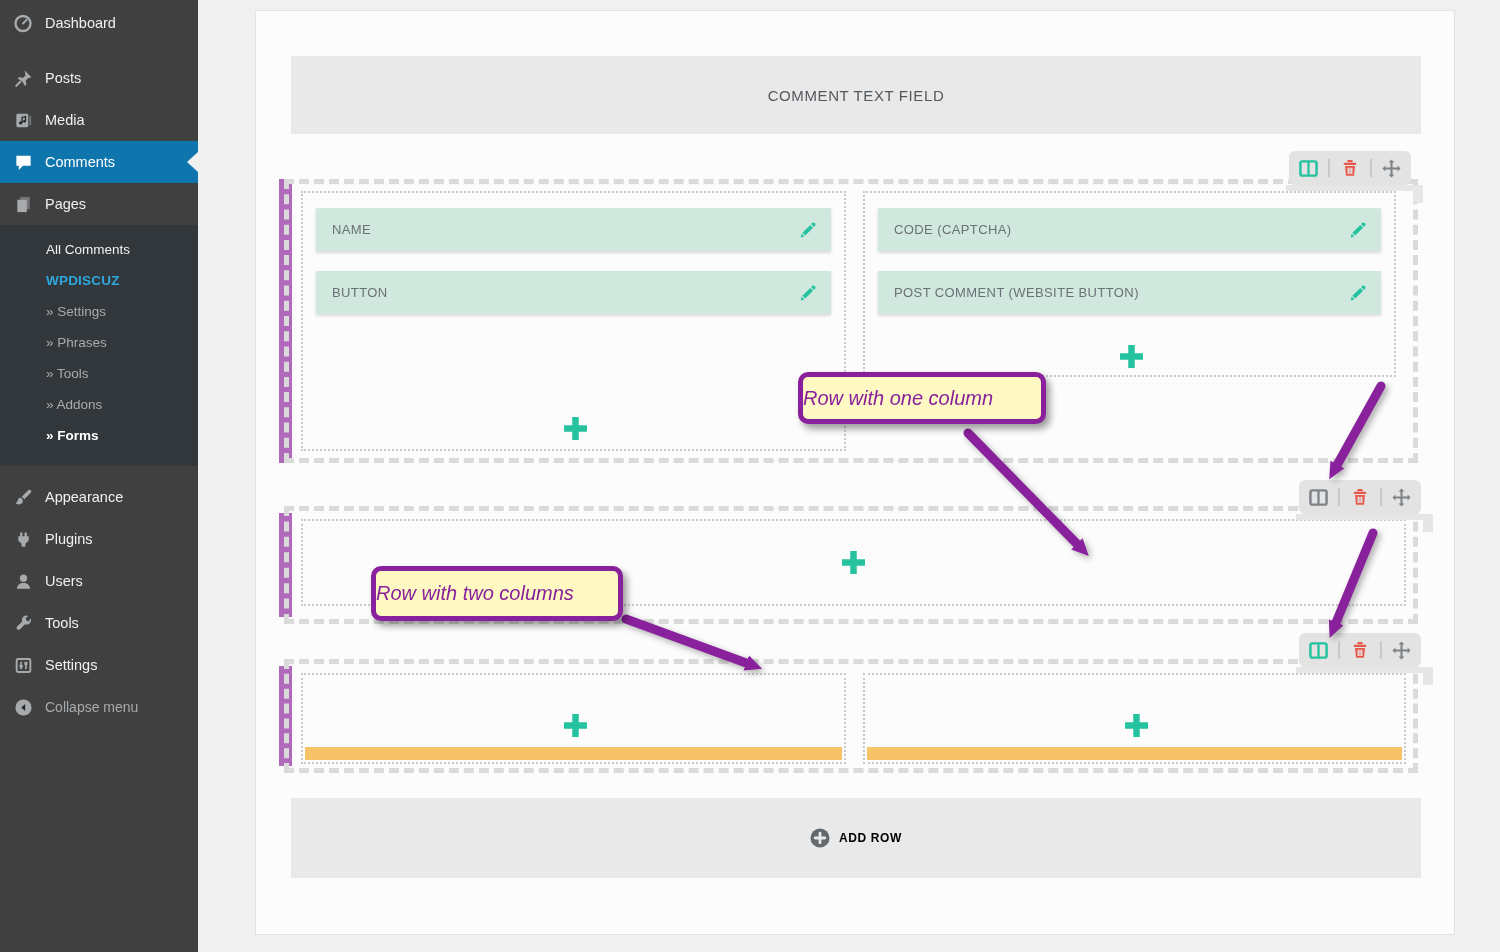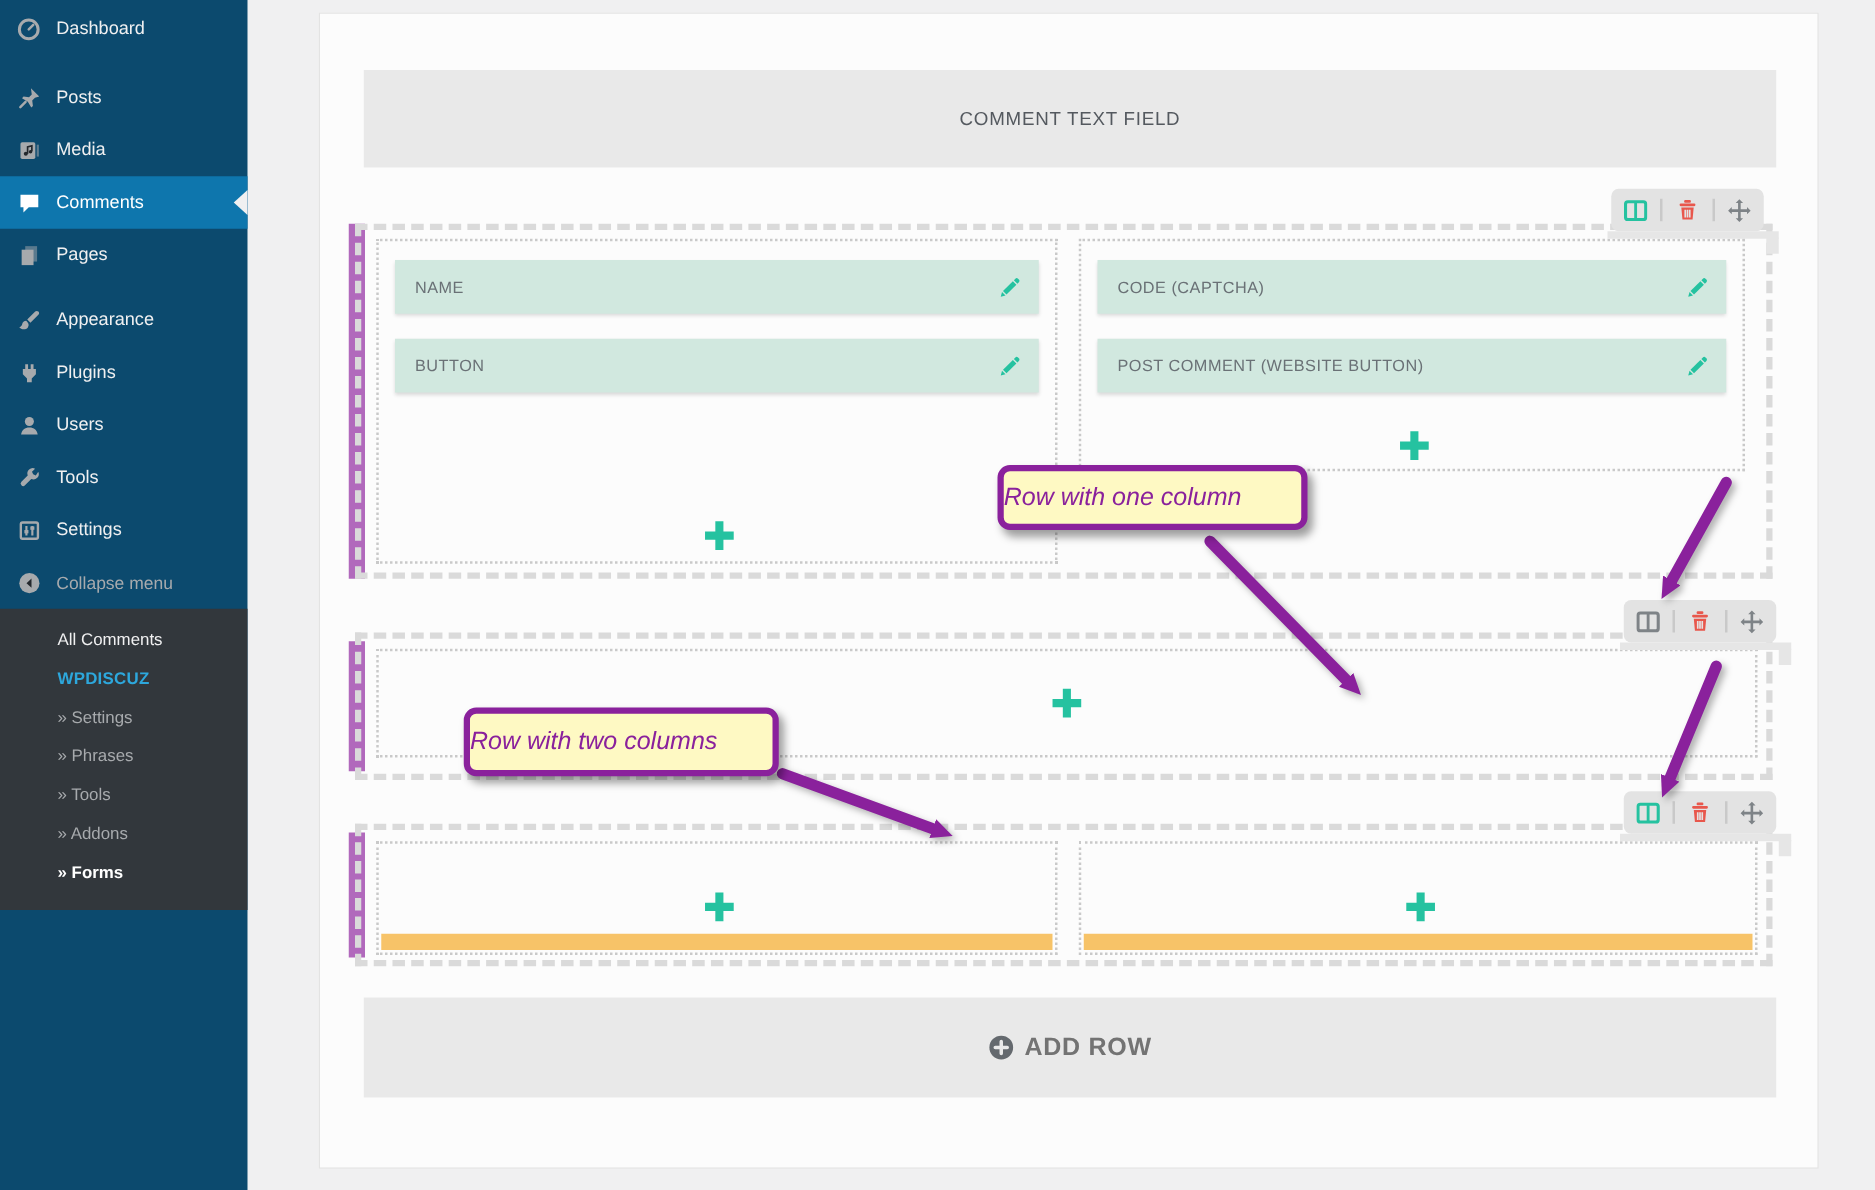--- a/index.html
+++ b/index.html
@@ -6,21 +6,21 @@
   html,body { width:1500px; height:952px; }
   body {
     font-family: "Liberation Sans", "DejaVu Sans", sans-serif;
     background:#f0f0f1;
     position:relative;
     overflow:hidden;
   }
   
   #sidebar {
     position:absolute; left:0; top:0; width:198px; height:952px;
-    background:#0c4a6e; z-index:100;
+    background:#404040; z-index:100;
   }
   .menu-item {
     display:flex; align-items:center; height:42px; padding-left:13px; gap:12px;
     color:#f0f0f1; font-size:14.5px; cursor:pointer; position:relative;
   }
   .menu-item .mi-icon { width:20px; height:20px; color:#a7aaad; display:flex; align-items:center; justify-content:center; flex:0 0 20px; }
   .menu-item.first { margin-top:2px; }
   .menu-gap { height:13px; }
   .menu-item.active { background:#0e76ad; color:#fff; }
   .menu-item.active .mi-icon { color:#fff; }
@@ -39,21 +39,21 @@
   #panel {
     position:absolute; left:255px; top:10px; width:1200px; height:925px;
     background:#fcfcfc; border:1px solid #e3e3e3; z-index:1;padding-left:32px;
   }
   .gray-bar {
     position:absolute; background:#e9e9e9;
     display:flex; align-items:center; justify-content:center;
     color:#54595f; letter-spacing:.6px;
   }
   #comment-field-bar { left:35px; top:45px; width:1130px; height:78px; font-size:15px; }
-  #add-row-bar { left:35px; top:787px; width:1130px; height:80px; font-size:20px; font-weight:bold; gap:9px; cursor:pointer; color:#737373; }
+  #add-row-bar { left:35px; top:787px; width:1130px; height:80px; font-size:12px; font-weight:bold; gap:9px; cursor:pointer; color:#000000; }
   
   .purple-bar { position:absolute; width:13px; background:#b169bc; z-index:2; }
   .builder-row { position:absolute; border:5px dashed #dadada; z-index:3; }
   .builder-col { position:absolute; border:2px dotted #c9c9c9; }
   #row1 { left:28px; top:168px; width:1134px; height:284px; }
   #pbar1 { left:23px; top:168px; height:284px; }
   #row1-col1 { left:12px; top:7px; width:545px; height:260px; }
   #row1-col2 { left:574px; top:7px; width:533px; height:186px; }
   #row2 { left:28px; top:495px; width:1134px; height:118px; }
   #pbar2 { left:23px; top:502px; height:104px; }
@@ -157,86 +157,86 @@
   <div class="menu-item">
     <span class="mi-icon">
       <svg viewBox="0 0 20 20" width="19" height="19">
           <rect x="6.5" y="2" width="10" height="13" fill="currentColor" opacity=".5"></rect>
           <rect x="3.5" y="5" width="10" height="13" fill="currentColor"></rect>
         </svg>
     </span>
     <span>Pages</span>
   </div>
 
-  <div id="menu-bottom">
-    <div class="menu-item">
-      <span class="mi-icon">
-        <svg viewBox="0 0 20 20" width="19" height="19" fill="currentColor">
-            <path d="M17.6 2.4c-.8-.8-2-.8-2.7 0L8.2 9.1l2.7 2.7 6.7-6.7c.8-.7.8-1.9 0-2.7z"></path>
-            <path d="M7.3 10.2c-1.8.1-3 1-3.4 2.9-.3 1.3-.9 2-2.4 2.4 1.2 1.9 5.3 2.6 7.1.4 1.2-1.5 1.2-3.4-1.3-5.7z"></path>
-          </svg>
-      </span>
-      <span>Appearance</span>
-    </div>
-    <div class="menu-item">
-      <span class="mi-icon">
-        <svg viewBox="0 0 20 20" width="19" height="19" fill="currentColor">
-            <path d="M6.5 2.5h2.4v4h2.2v-4h2.4v4h2v4.5L12 14.5v3.2H8v-3.2l-3.5-3.5V6.5h2z"></path>
-          </svg>
-      </span>
-      <span>Plugins</span>
-    </div>
-    <div class="menu-item">
-      <span class="mi-icon">
-        <svg viewBox="0 0 20 20" width="19" height="19" fill="currentColor">
-            <circle cx="10" cy="6.5" r="3.8"></circle>
-            <path d="M3 17.5c.6-4.2 3.2-6 7-6s6.4 1.8 7 6z"></path>
-          </svg>
-      </span>
-      <span>Users</span>
-    </div>
-    <div class="menu-item">
-      <span class="mi-icon">
-        <svg viewBox="0 0 20 20" width="19" height="19" fill="currentColor">
-            <path d="M17.5 4.6a4.6 4.6 0 0 1-5.9 6.2l-5.3 5.3a2.1 2.1 0 1 1-3-3l5.3-5.3A4.6 4.6 0 0 1 14.8 2l-2.6 2.6 1 2.2 2.2 1z"></path>
-          </svg>
-      </span>
-      <span>Tools</span>
-    </div>
-    <div class="menu-item">
-      <span class="mi-icon">
-        <svg viewBox="0 0 20 20" width="19" height="19">
-            <rect x="2.8" y="3.2" width="14.4" height="13.6" rx="1.5" fill="none" stroke="currentColor" stroke-width="2"></rect>
-            <line x1="7.5" y1="6" x2="7.5" y2="14" stroke="currentColor" stroke-width="1.8"></line>
-            <line x1="12.5" y1="6" x2="12.5" y2="14" stroke="currentColor" stroke-width="1.8"></line>
-            <rect x="5.8" y="9.5" width="3.4" height="2.8" fill="currentColor"></rect>
-            <rect x="10.8" y="6.5" width="3.4" height="2.8" fill="currentColor"></rect>
-          </svg>
-      </span>
-      <span>Settings</span>
-    </div>
-    <div class="menu-item muted">
-      <span class="mi-icon">
-        <svg viewBox="0 0 20 20" width="19" height="19">
-            <circle cx="10" cy="10" r="8.5" fill="currentColor"></circle>
-            <path d="M11.8 6.2L7.6 10l4.2 3.8z" fill="#23282d"></path>
-          </svg>
-      </span>
-      <span>Collapse menu</span>
-    </div>
-  </div>
-
   <div id="submenu">
     <div class="submenu-item white">All Comments</div>
     <div class="submenu-item brand">WPDISCUZ</div>
     <div class="submenu-item">» Settings</div>
     <div class="submenu-item">» Phrases</div>
     <div class="submenu-item">» Tools</div>
     <div class="submenu-item">» Addons</div>
     <div class="submenu-item current">» Forms</div>
+  </div>
+
+  <div id="menu-bottom">
+    <div class="menu-item">
+      <span class="mi-icon">
+        <svg viewBox="0 0 20 20" width="19" height="19" fill="currentColor">
+            <path d="M17.6 2.4c-.8-.8-2-.8-2.7 0L8.2 9.1l2.7 2.7 6.7-6.7c.8-.7.8-1.9 0-2.7z"></path>
+            <path d="M7.3 10.2c-1.8.1-3 1-3.4 2.9-.3 1.3-.9 2-2.4 2.4 1.2 1.9 5.3 2.6 7.1.4 1.2-1.5 1.2-3.4-1.3-5.7z"></path>
+          </svg>
+      </span>
+      <span>Appearance</span>
+    </div>
+    <div class="menu-item">
+      <span class="mi-icon">
+        <svg viewBox="0 0 20 20" width="19" height="19" fill="currentColor">
+            <path d="M6.5 2.5h2.4v4h2.2v-4h2.4v4h2v4.5L12 14.5v3.2H8v-3.2l-3.5-3.5V6.5h2z"></path>
+          </svg>
+      </span>
+      <span>Plugins</span>
+    </div>
+    <div class="menu-item">
+      <span class="mi-icon">
+        <svg viewBox="0 0 20 20" width="19" height="19" fill="currentColor">
+            <circle cx="10" cy="6.5" r="3.8"></circle>
+            <path d="M3 17.5c.6-4.2 3.2-6 7-6s6.4 1.8 7 6z"></path>
+          </svg>
+      </span>
+      <span>Users</span>
+    </div>
+    <div class="menu-item">
+      <span class="mi-icon">
+        <svg viewBox="0 0 20 20" width="19" height="19" fill="currentColor">
+            <path d="M17.5 4.6a4.6 4.6 0 0 1-5.9 6.2l-5.3 5.3a2.1 2.1 0 1 1-3-3l5.3-5.3A4.6 4.6 0 0 1 14.8 2l-2.6 2.6 1 2.2 2.2 1z"></path>
+          </svg>
+      </span>
+      <span>Tools</span>
+    </div>
+    <div class="menu-item">
+      <span class="mi-icon">
+        <svg viewBox="0 0 20 20" width="19" height="19">
+            <rect x="2.8" y="3.2" width="14.4" height="13.6" rx="1.5" fill="none" stroke="currentColor" stroke-width="2"></rect>
+            <line x1="7.5" y1="6" x2="7.5" y2="14" stroke="currentColor" stroke-width="1.8"></line>
+            <line x1="12.5" y1="6" x2="12.5" y2="14" stroke="currentColor" stroke-width="1.8"></line>
+            <rect x="5.8" y="9.5" width="3.4" height="2.8" fill="currentColor"></rect>
+            <rect x="10.8" y="6.5" width="3.4" height="2.8" fill="currentColor"></rect>
+          </svg>
+      </span>
+      <span>Settings</span>
+    </div>
+    <div class="menu-item muted">
+      <span class="mi-icon">
+        <svg viewBox="0 0 20 20" width="19" height="19">
+            <circle cx="10" cy="10" r="8.5" fill="currentColor"></circle>
+            <path d="M11.8 6.2L7.6 10l4.2 3.8z" fill="#23282d"></path>
+          </svg>
+      </span>
+      <span>Collapse menu</span>
+    </div>
   </div>
 </div>
 
 <div id="panel">
 
   <div id="comment-field-bar" class="gray-bar">
     <span>COMMENT TEXT FIELD</span>
   </div>
 
   <div id="toolbar1" class="row-toolbar">

